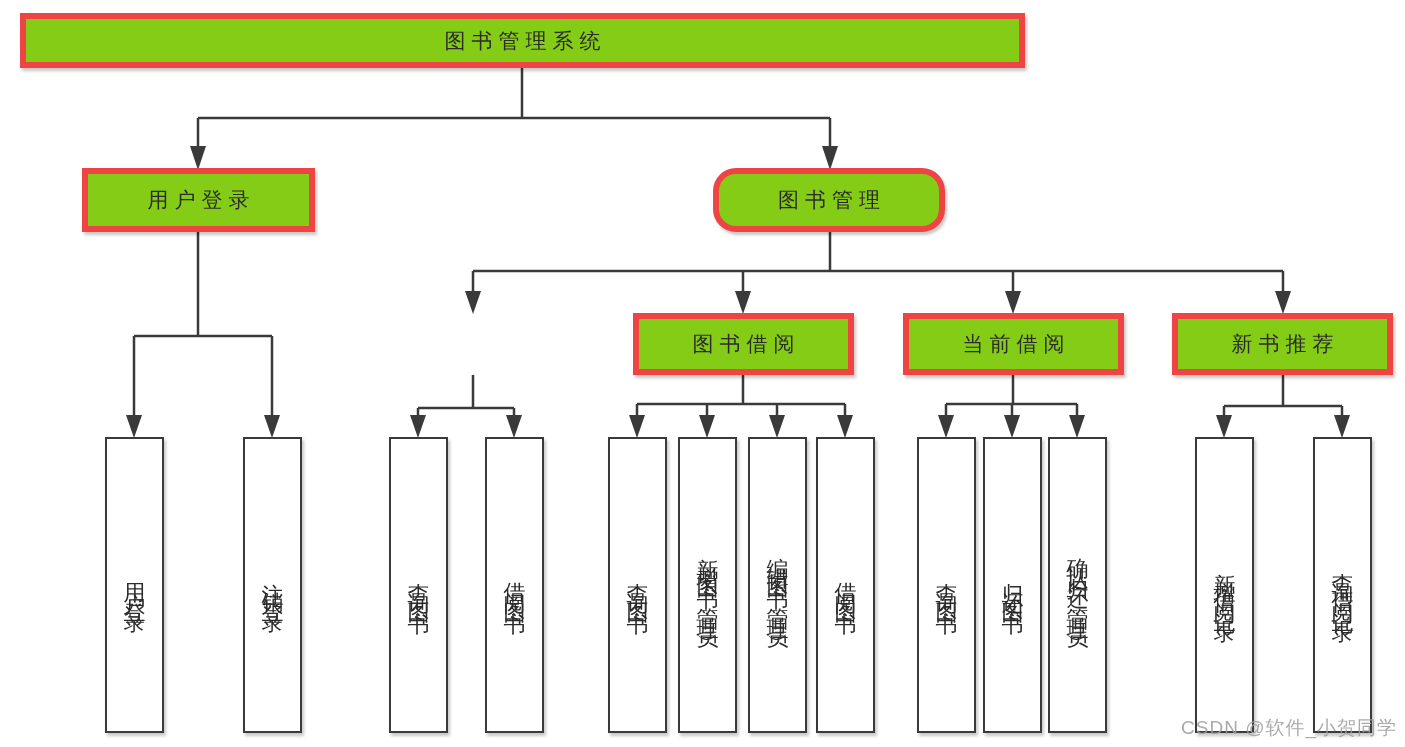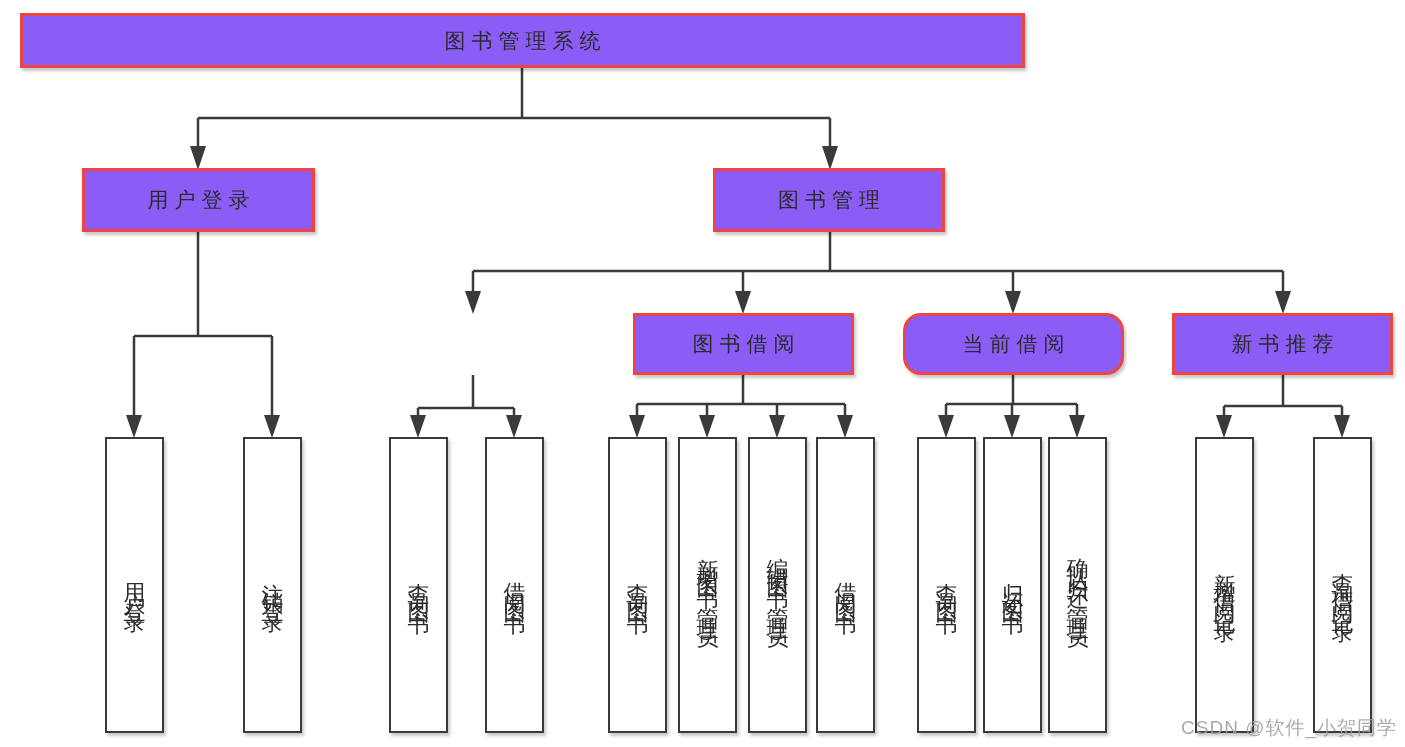--- a/index.html
+++ b/index.html
@@ -17,22 +17,22 @@
   }
   .connectors {
     position: absolute;
     left: 0; top: 0;
     width: 1405px;
     height: 747px;
     z-index: 1;
   }
   .node {
     position: absolute;
-    background: #8b5cf6;
-    border: 3px solid #ef4444;
+    background: #84cc16;
+    border: 6px solid #ef4444;
     box-sizing: border-box;
     display: flex;
     align-items: center;
     justify-content: center;
     color: #2b2b2b;
     font-size: 21px;
     letter-spacing: 6px;
     text-indent: 6px;
     z-index: 2;
     box-shadow: 2px 3px 3px rgba(0,0,0,0.22);
@@ -120,24 +120,24 @@
       <polygon points="1069,415 1085,415 1077,438"></polygon>
 
       <polygon points="1216,415 1232,415 1224,438"></polygon>
       <polygon points="1334,415 1350,415 1342,438"></polygon>
     </g>
   </svg>
 
   <div class="node" style="left:20px; top:13px; width:1005px; height:55px;">图书管理系统</div>
 
   <div class="node" style="left:82px; top:168px; width:233px; height:64px;">用户登录</div>
-  <div class="node" style="left:713px; top:168px; width:232px; height:64px;">图书管理</div>
+  <div class="node" style="left:713px; top:168px; width:232px; height:64px;border-radius:23px;">图书管理</div>
 
   <div class="node" style="left:633px; top:313px; width:221px; height:62px;">图书借阅</div>
-  <div class="node" style="left:903px; top:313px; width:221px; height:62px;border-radius:18px;">当前借阅</div>
+  <div class="node" style="left:903px; top:313px; width:221px; height:62px;">当前借阅</div>
   <div class="node" style="left:1172px; top:313px; width:221px; height:62px;">新书推荐</div>
 
   <div class="leaf" style="left:105px;">
     <span class="vtext">用户登录</span>
   </div>
   <div class="leaf" style="left:243px;">
     <span class="vtext">注销登录</span>
   </div>
 
   <div class="leaf" style="left:389px;">

